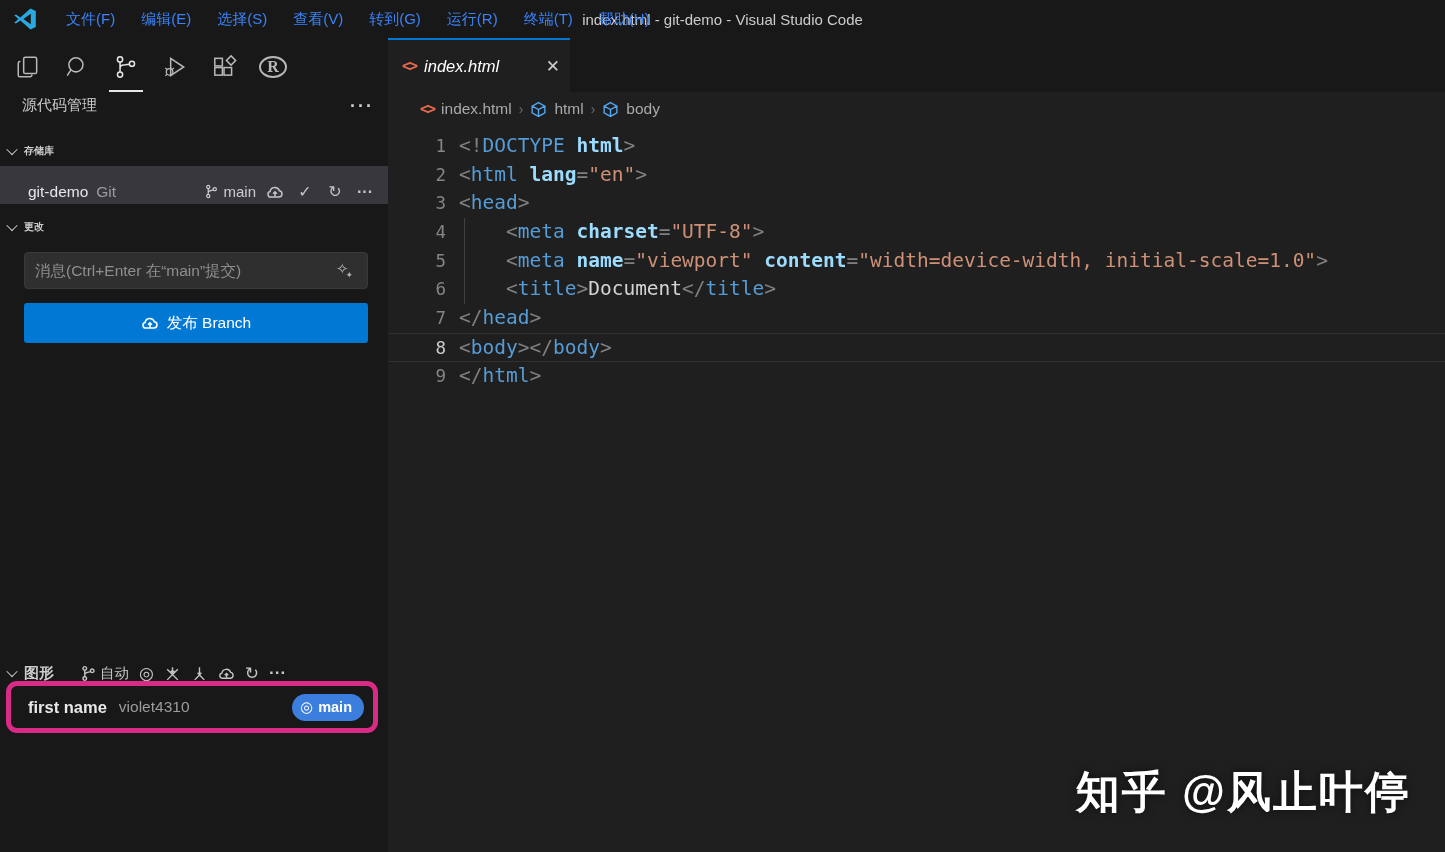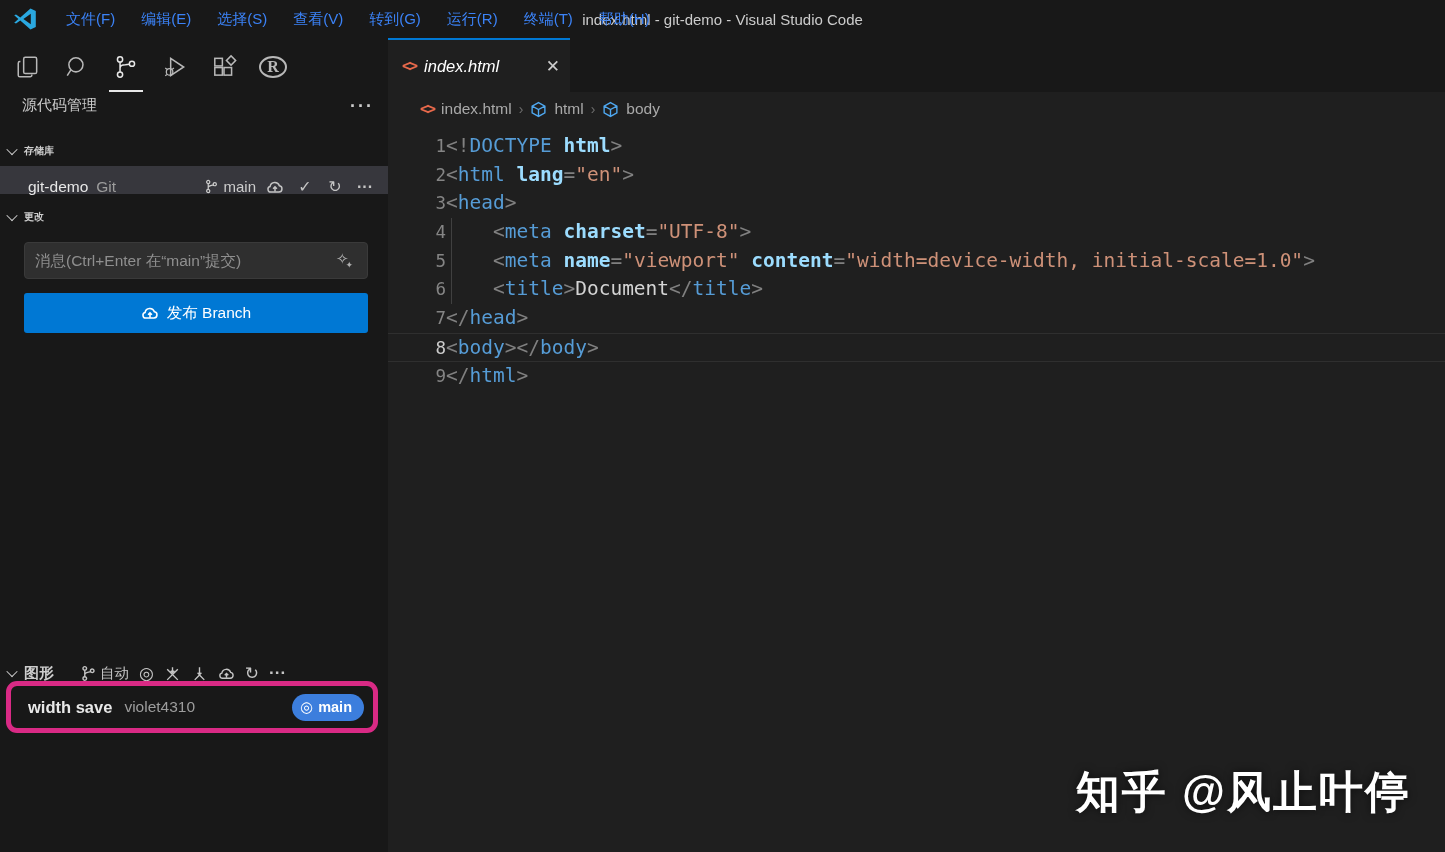--- a/index.html
+++ b/index.html
@@ -33,21 +33,21 @@
 
   
   .scm-header { height:40px; display:flex; align-items:flex-start; padding:0 14px 0 22px;
     color:#cccccc; font-size:15px; }
   .scm-header .spacer { flex:1; }
   .ellipsis-btn { color:#cccccc; font-size:18px; letter-spacing:2px; font-weight:bold; }
   .section-header { height:30px; display:flex; align-items:center; color:#cccccc;
     font-weight:bold; font-size:10px; gap:8px; padding-left:8px; }
   .chev { width:8px; height:8px; border-left:1.6px solid #cccccc; border-bottom:1.6px solid #cccccc;
     transform:rotate(-45deg) translate(1px,-1px); flex:none; }
-  .repo-row { height:28px; background:#37373d; display:flex; align-items:center;
+  .repo-row { height:38px; background:#37373d; display:flex; align-items:center;
     padding:13px 12px 0 28px; color:#e7e7e7; font-size:15.5px; gap:8px; }
   .repo-provider { color:#9d9d9d; }
   .repo-row .grow { flex:1; }
   .mini-ic { width:22px; height:22px; display:flex; align-items:center; justify-content:center;
     color:#c5c5c5; font-size:16px; }
   .mini-ic svg { width:18px; height:18px; stroke:#c5c5c5; fill:none; stroke-width:1.3; }
   .branch-chip { display:flex; align-items:center; gap:4px; color:#cccccc; font-size:15px; }
 
   .msg-input { display:block; margin:10px 20px 0 24px; width:344px; height:37px;
     background:#2f2f2f; border:1px solid #3a3a3a; border-radius:4px; color:#989898;
@@ -93,21 +93,21 @@
 
   .breadcrumb { height:34px; display:flex; align-items:center; gap:7px; padding-left:32px;
     color:#a9a9a9; font-size:15.5px; flex:none; }
   .bc-sep { color:#6e6e6e; font-size:14px; }
   .cube svg { width:17px; height:17px; stroke:#4fa8f0; fill:none; stroke-width:1.3; position:relative; top:2px; }
 
   .code-area { flex:1; padding-top:6px; font-family:"DejaVu Sans Mono",monospace;
     font-size:19.5px; position:relative; }
   .line { height:28.7px; line-height:28.7px; display:flex; white-space:pre; position:relative; }
   .ln { width:58px; text-align:right; color:#858585; font-size:17.5px; flex:none; }
-  .code { position:relative; }
+  .code { margin-left:13px; position:relative; }
   .line.current { border-top:1px solid #2f2f2f; border-bottom:1px solid #2f2f2f; }
   .line.current .ln { color:#cccccc; }
   .line.guide .code::before { content:""; position:absolute; left:5px; top:0; bottom:0;
     width:1px; background:#404040; }
   .tk-p { color:#808080; }
   .tk-t { color:#569cd6; }
   .tk-a { color:#9cdcfe; font-weight:bold; }
   .tk-s { color:#ce9178; }
   .tk-x { color:#d4d4d4; }
 
@@ -257,21 +257,21 @@
               <path d="M8 12 V8 M6.3 9.6 L8 7.9 L9.7 9.6"></path>
             </svg>
         </span>
         <span class="gtool sym">↻</span>
         <span class="gtool sym" style="font-weight:bold">···</span>
       </span>
     </div>
 
     <div class="commit-row">
 
-      <span class="commit-msg">width save</span>
+      <span class="commit-msg">first name</span>
       <span class="commit-author">violet4310</span>
       <span class="grow"></span>
       <span class="branch-badge">
         <span class="badge-target">◎</span>
         <span>main</span>
       </span>
     </div>
     <div class="annotation-box"></div>
   </div>
 

